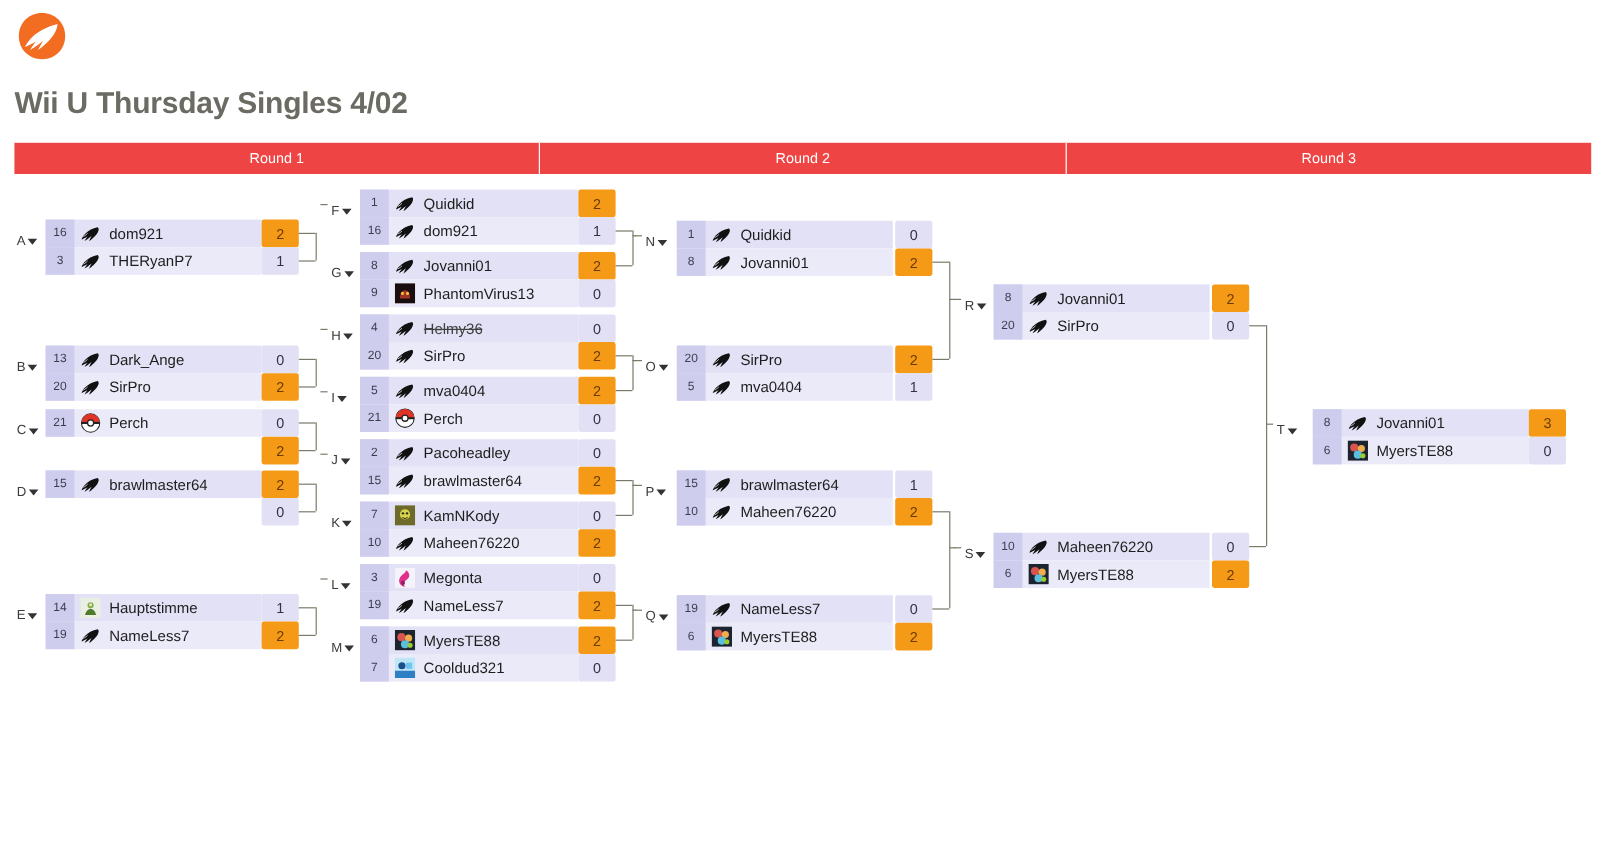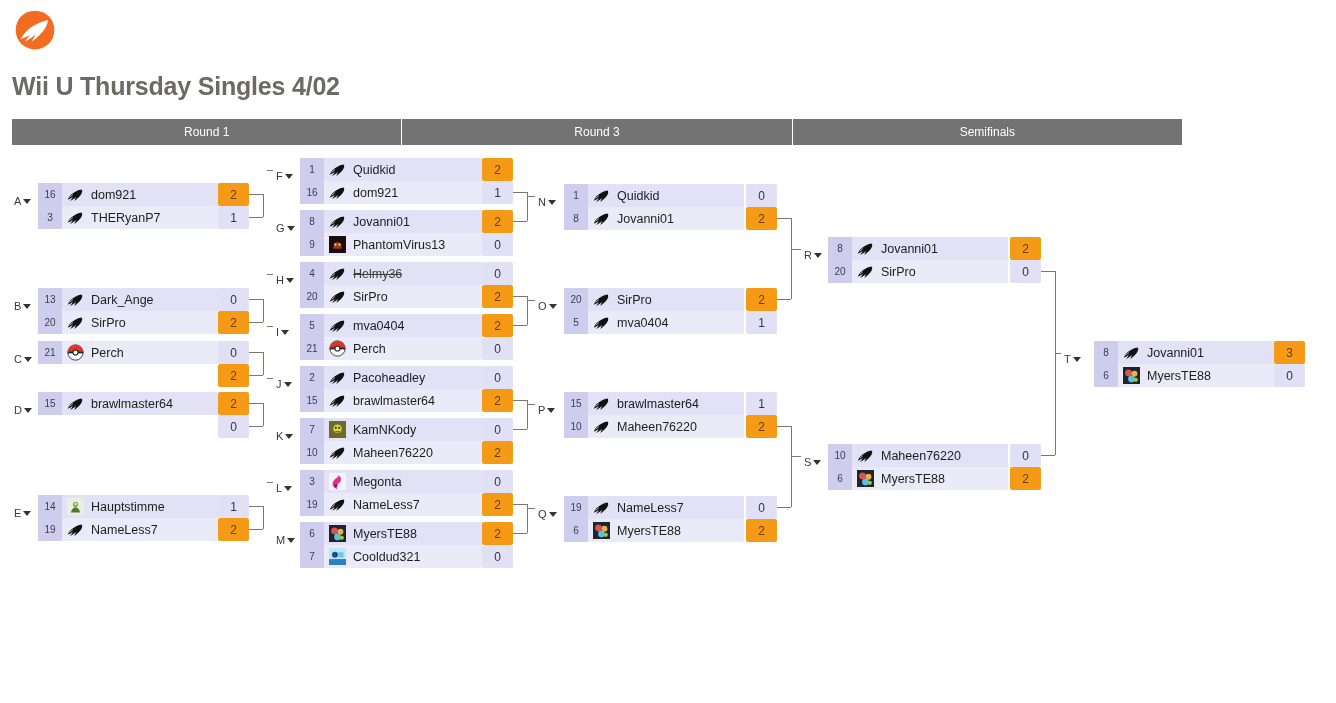--- a/index.html
+++ b/index.html
@@ -22,22 +22,22 @@
   }
   .tourney-title {
     position: absolute; left: 12px; top: 72px;
     font-size: 25px; font-weight: bold; color: #6b6b63;
     letter-spacing: -0.2px; white-space: nowrap;
   }
 
   
   .round-bar {
     position: absolute; left: 12px; top: 119px;
-    width: 1170px; height: 26px;
-    display: flex; background: #737373;
+    width: 1314px; height: 26px;
+    display: flex; background: #ef4444;
   }
   .round-cell {
     flex: 1 1 0; color: #ffffff; font-size: 12px;
     display: flex; align-items: center; justify-content: center;
     border-right: 1px solid #ffffff;
   }
   .round-cell:last-child { border-right: none; }
 
   
   .canvas { position: absolute; left: 0; top: 0; width: 1336px; height: 703px; }
@@ -97,22 +97,22 @@
       <path d="M50 6C26 6 8 24 8 48c0 24 18 42 42 42s42-18 42-42C92 24 74 6 50 6z" fill="#f26c21"></path>
       <path d="M78 26C62 30 44 38 32 50c-9 9-13 18-13 18s10-4 20-10c-6 7-10 15-10 15s12-7 23-16c-5 8-9 16-9 16s20-14 29-29c4-7 6-13 6-18z" fill="#ffffff"></path>
     </svg>
   </span>
 </div>
 
 <div class="tourney-title">Wii U Thursday Singles 4/02</div>
 
 <div class="round-bar">
   <div class="round-cell">Round 1</div>
+  <div class="round-cell">Round 2</div>
   <div class="round-cell">Round 3</div>
-  <div class="round-cell">Semifinals</div>
 </div>
 
 <div class="canvas" id="bracket">
       <div class="mlabel" style="left:14px;top:195px;">
         <span>A</span>
         <span class="caret"></span>
       </div>
       <div class="player-rows" style="left:38px;top:183px;width:180px;">
         <div class="prow">
           <span class="seed">16</span>

